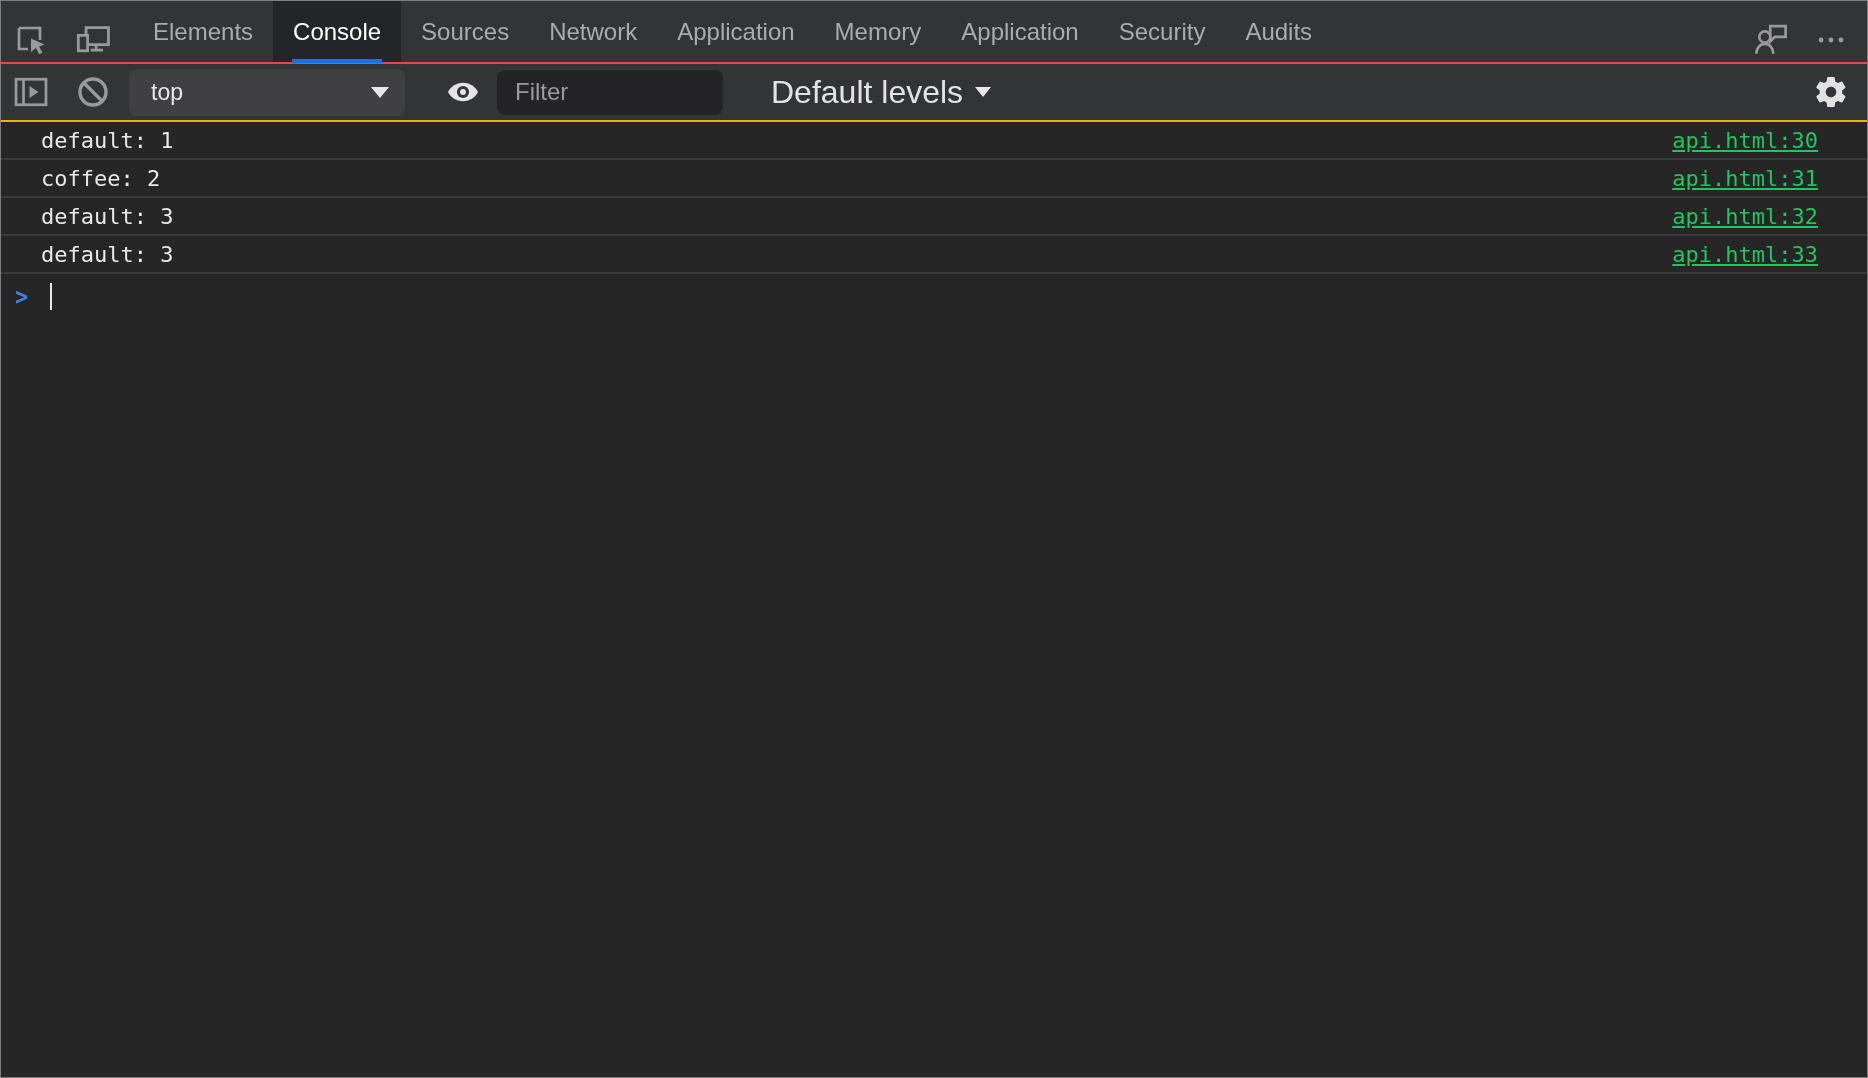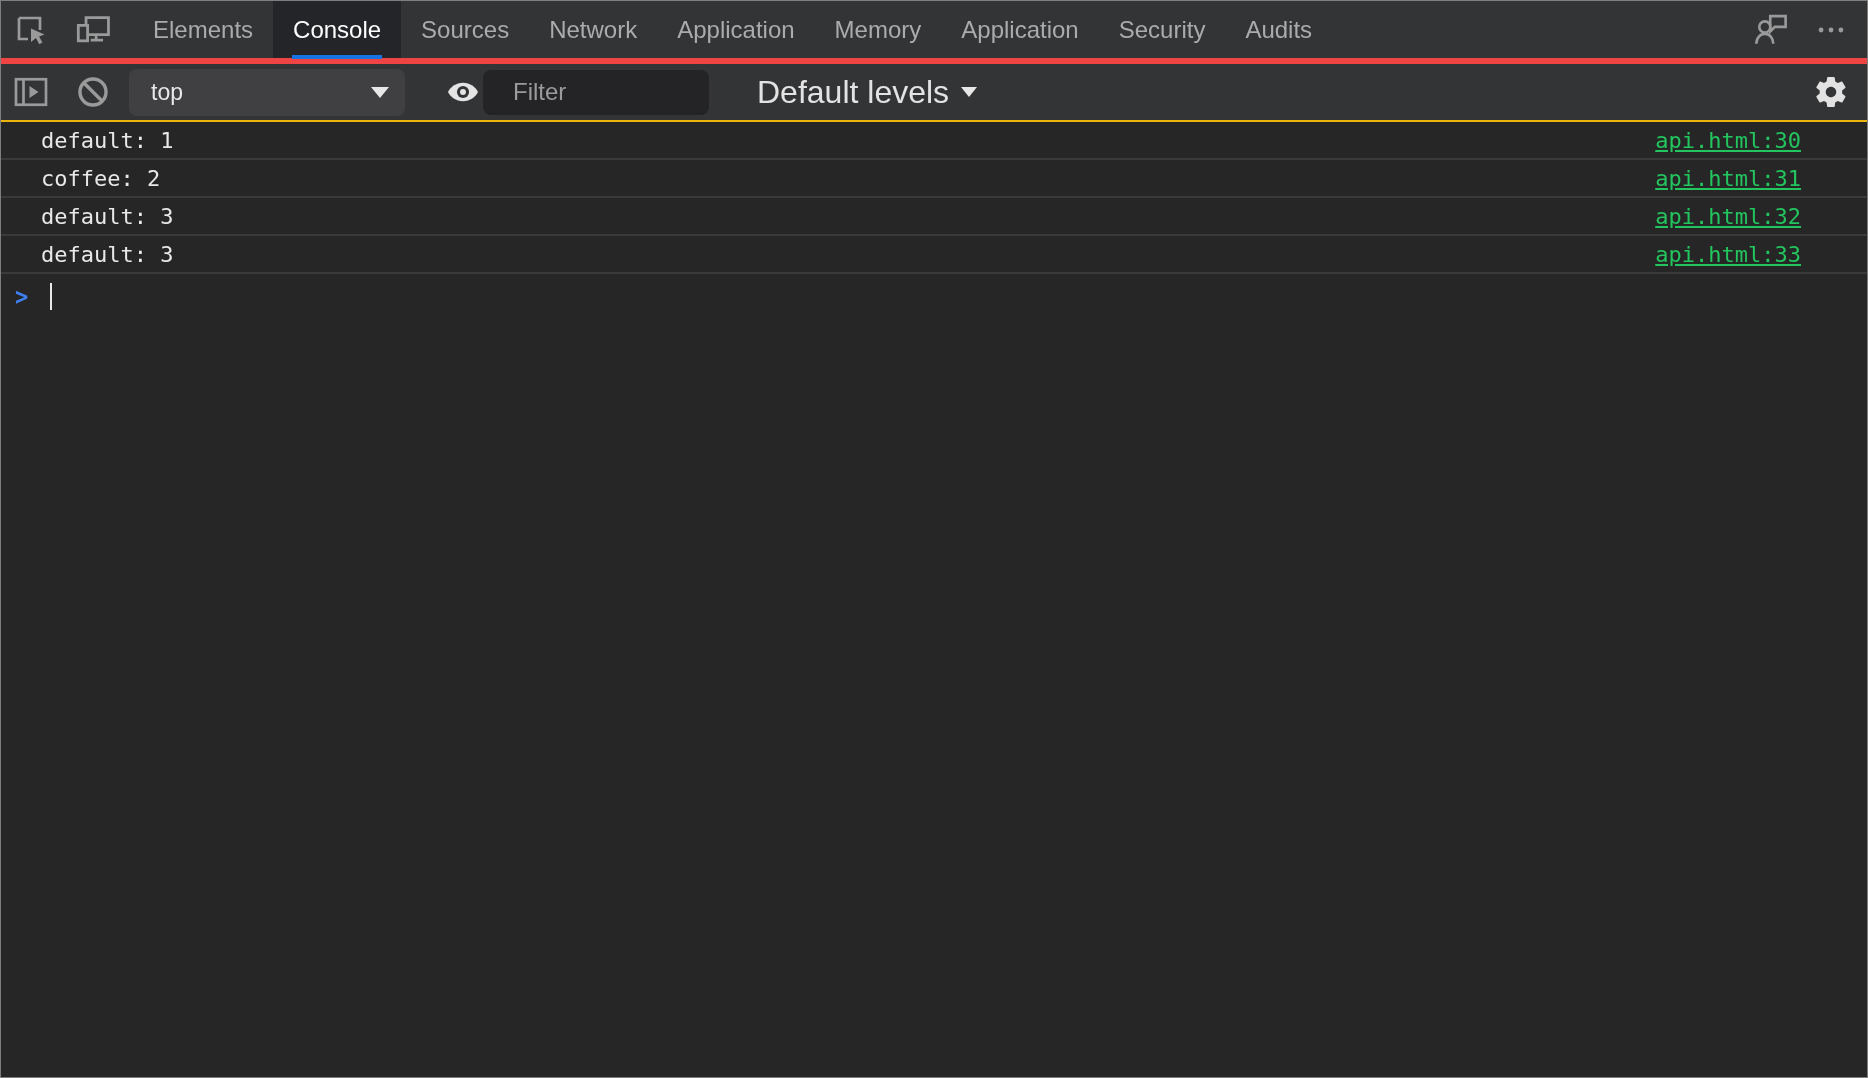--- a/index.html
+++ b/index.html
@@ -13,22 +13,22 @@
     width:1868px; height:1078px;
     border:1px solid #7e7e7e;
     display:flex; flex-direction:column;
     background:#262626;
   }
 
   
   .tabbar {
     height:63px; flex:0 0 63px;
     background:#333436;
-    border-bottom:6px solid #ef4444;
-    display:flex; align-items:center;
+    border-bottom:2px solid #ef4444;
+    display:flex; align-items:flex-end;
     position:relative;
   }
   .tabbar .icon-btn {
     width:44px; height:44px;
     display:flex; align-items:center; justify-content:center;
     flex:0 0 auto;
   }
   .icon-inspect { margin-left:8px; }
   .icon-device  { margin-left:18px; }
   .tabs { display:flex; height:100%; margin-left:18px; }
@@ -83,26 +83,27 @@
   .context-select .caret { margin-left:auto; }
   .caret-down {
     width:0; height:0;
     border-left:9px solid transparent;
     border-right:9px solid transparent;
     border-top:11px solid #e8e8e8;
     display:inline-block;
   }
   .icon-eye { margin-left:38px; }
   .filter-box {
+    margin-left:14px;
     width:226px; height:45px;
     background:#242426;
     border:none; border-radius:8px;
     color:#e8e8e8; font-size:24px;
     font-family:"Liberation Sans", sans-serif;
-    padding:0 30px;
+    padding:0 18px;
     outline:none;
   }
   .filter-box::placeholder { color:#9b9b9b; }
   .levels-select {
     margin-left:48px;
     display:flex; align-items:center;
     color:#e3e3e3; font-size:32px;
     cursor:default; white-space:nowrap;
   }
   .levels-select .caret-down {
@@ -119,21 +120,21 @@
     font-family:"DejaVu Sans Mono","Liberation Mono",monospace;
     font-size:22px;
     overflow:hidden;
     display:flex; flex-direction:column;
   }
   .console-row {
     flex:0 0 auto;
     min-height:38px;
     border-bottom:2px solid #3a3a3c;
     display:flex; align-items:center;
-    padding-left:40px; padding-right:66px;
+    padding-left:40px; padding-right:49px;
     color:#e8e8e8;
     gap:48px;
   }
   .console-row .msg-text { flex:0 0 auto; }
   .console-row .msg-source {
     margin-left:auto;
     color:#22c55e;
     text-decoration:underline;
     cursor:pointer;
   }

